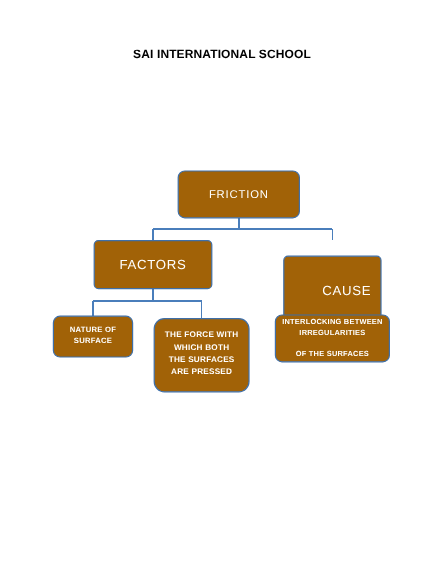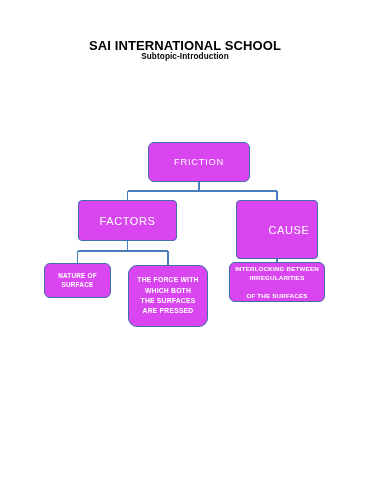--- a/index.html
+++ b/index.html
@@ -31,37 +31,37 @@
   .header .line {
     display: block;
     color: #000000;
     font-weight: bold;
     font-size: 8.2px;
     line-height: 11.2px;
     letter-spacing: 0.1px;
     white-space: nowrap;
   }
   .header .line.title {
-    font-size: 13px;
+    font-size: 10px;
   }
 
   
   #connectors {
     position: absolute;
     left: 0;
     top: 0;
     width: 370px;
     height: 480px;
   }
 
   
   .node {
     position: absolute;
     box-sizing: border-box;
-    background: #d946ef;
+    background: #a16207;
     border: 1px solid #3f6fa8;
     color: #ffffff;
     display: flex;
     align-items: center;
     justify-content: center;
     text-align: center;
   }
   .node .label {
     display: block;
     width: 100%;
@@ -110,33 +110,32 @@
     border-radius: 9px;
   }
   .node.level3.tall .label {
     font-size: 6.8px;
     line-height: 10.4px;
   }
 
   
   #node-friction      { left: 148px; top: 142px; width: 102px;  height: 40px; }
   #node-factors       { left: 78px;  top: 200px; width: 99px;   height: 41px; }
-  #node-cause         { left: 236px; top: 200px; width: 82px;   height: 59px; padding-left: 24px; }
+  #node-cause         { left: 236px; top: 213px; width: 82px;   height: 59px; padding-left: 24px; }
   #node-nature        { left: 44px;  top: 263px; width: 67px;   height: 35px; }
   #node-force         { left: 128px; top: 265px; width: 80px;   height: 62px; }
   #node-interlocking  { left: 229px; top: 262px; width: 96px;   height: 40px; }
 </style>
 </head>
 <body>
 
 <div id="page">
 
   <div class="header">
     <span class="line title">SAI INTERNATIONAL SCHOOL</span>
-    <span class="line">Subtopic-Introduction</span>
   </div>
 
   <svg id="connectors" viewBox="0 0 370 480">
     <g fill="none" stroke="#4a7ebb" stroke-width="1.2" shape-rendering="crispEdges">
 
       <path d="M199,182 L199,191"></path>
       <path d="M127.5,191 L277,191"></path>
       <path d="M127.5,191 L127.5,200"></path>
       <path d="M277,191 L277,200"></path>
 

